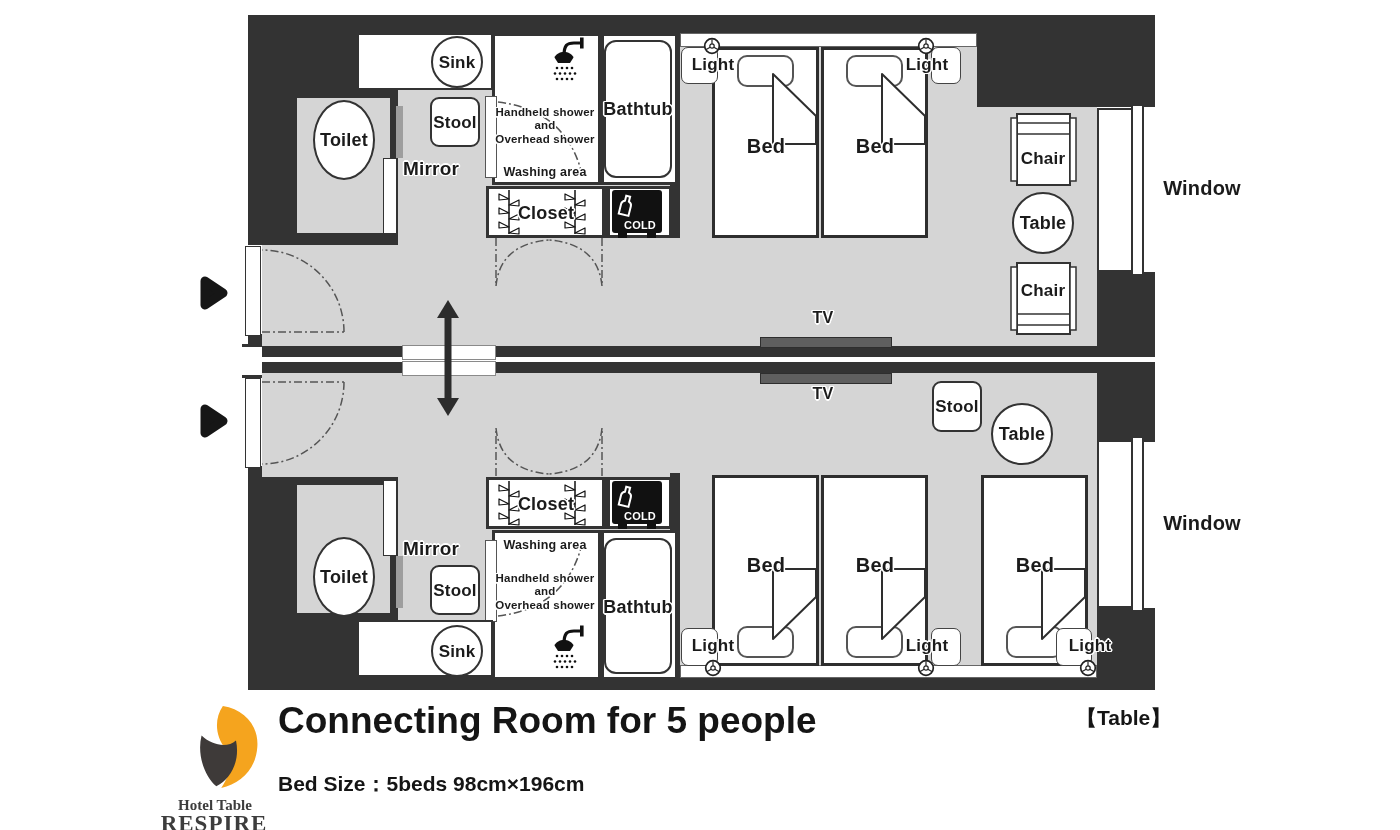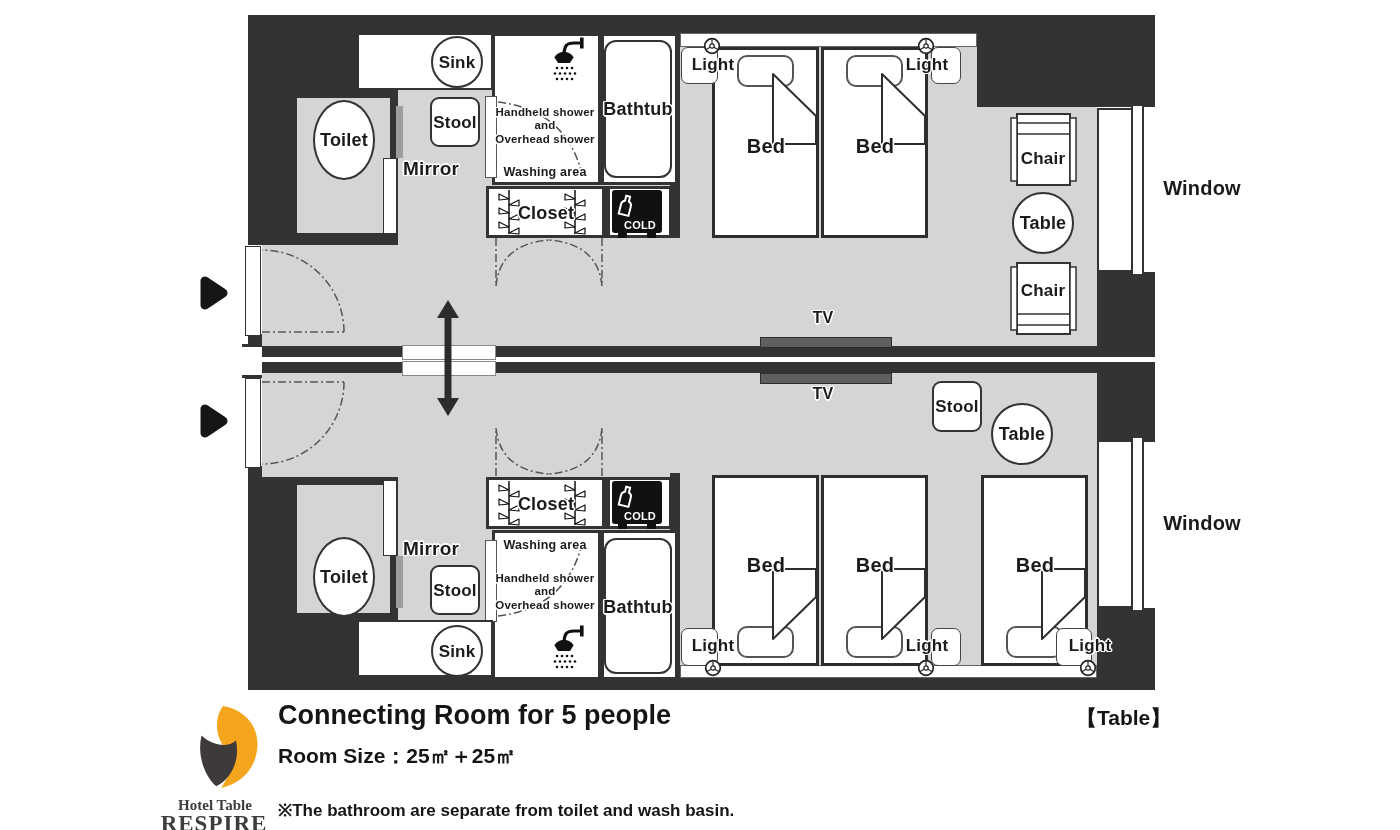--- a/index.html
+++ b/index.html
@@ -343,18 +343,17 @@
   <div class="lbl" style="left:927px;top:645px;font-size:17px;">Light</div>
   <div class="lbl" style="left:1090px;top:645px;font-size:17px;">Light</div>
 
   <svg style="left:192px;top:706px;" width="88" height="82" viewBox="0 0 100 100">
     <path d="M34,0 C60,4 78,24 76,50 C74,78 55,95 32,100 C44,82 47,65 37,52 C25,37 23,16 34,0 Z" fill="#F5A41E"></path>
     <path d="M8,36 C22,49 40,51 50,42 C55,66 45,88 26,98 C12,86 2,60 8,36 Z" fill="#3E3A39"></path>
   </svg>
   <div class="cap" style="left:215px;top:797px;transform:translateX(-50%);font-family:'Liberation Serif',serif;font-size:15px;color:#3d3d3d;">Hotel Table</div>
   <div class="cap" style="left:214px;top:811px;transform:translateX(-50%);font-family:'Liberation Serif',serif;font-size:23px;letter-spacing:1px;color:#3d3d3d;">RESPIRE</div>
 
-  <div class="cap" style="left:278px;top:700px;font-size:27px;">Connecting Room for 5 people</div>
-  <div class="cap" style="left:278px;top:742px;font-size:21px;">Room Size：25㎡＋25㎡</div>
-  <div class="cap" style="left:278px;top:798px;font-size:17px;">※The bathroom are separate from toilet and wash basin.</div>
+  <div class="cap" style="left:278px;top:700px;font-size:37px;">Connecting Room for 5 people</div>
+  <div class="cap" style="left:278px;top:770px;font-size:21px;">Bed Size：5beds 98cm×196cm</div>
   <div class="cap" style="left:1076px;top:704px;font-size:21px;">【Table】</div>
 
 </div>
 
 </body></html>

